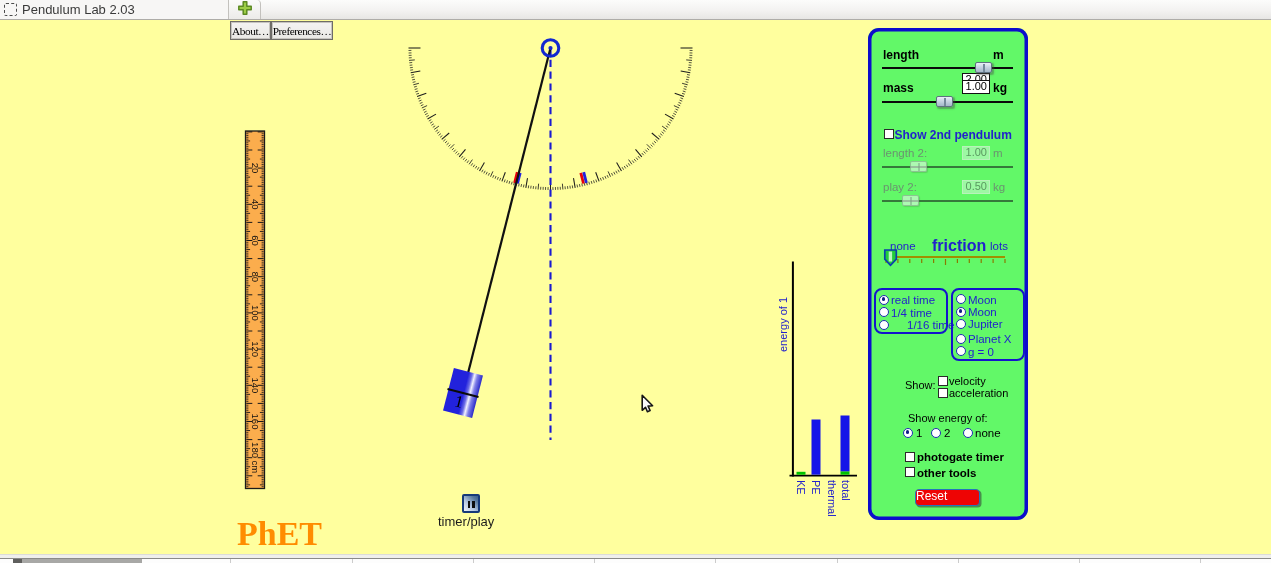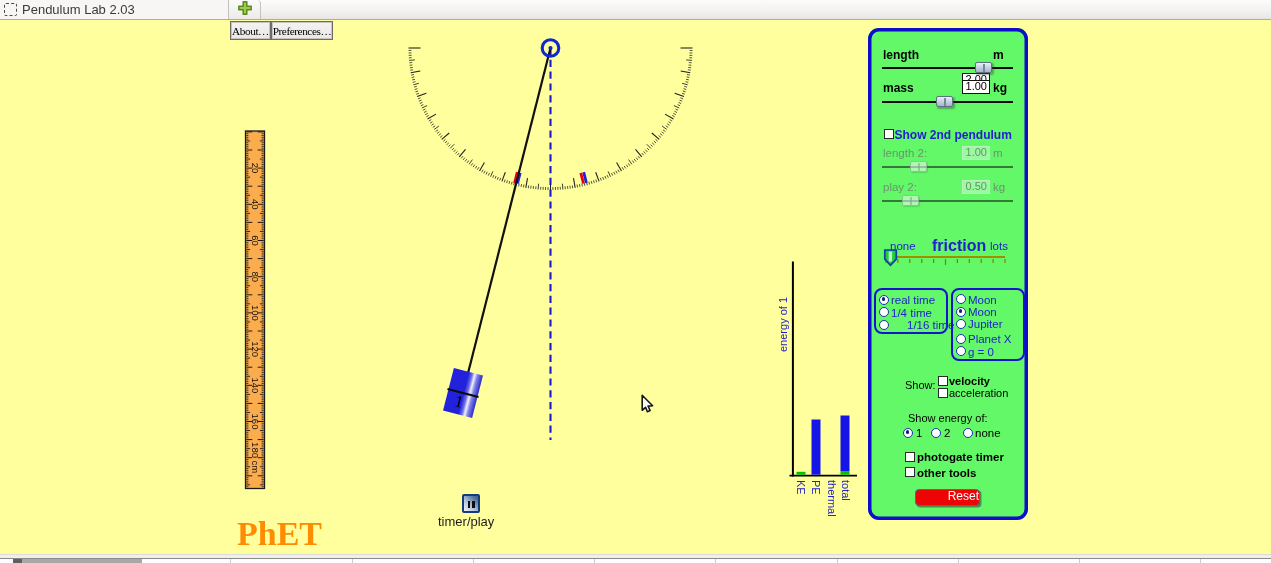--- a/index.html
+++ b/index.html
@@ -41,21 +41,21 @@
 #panel .gray { position:absolute; font-size:11.5px; color:#6b9370; }
 #panel .cb { position:absolute; width:10px; height:10px; background:#fff; border:1.4px solid #2a2a2a; }
 #panel .radio { position:absolute; width:10px; height:10px; background:#fff; border:1.6px solid #1c2fae; border-radius:50%; }
 #panel .radio.sel::after { content:""; position:absolute; left:1.6px; top:1.6px; width:3.8px; height:3.8px;
   border-radius:50%; background:#101d86; }
 #panel .blue { position:absolute; font-size:11.5px; color:#2222cc; }
 #panel .blk { position:absolute; font-size:11.5px; color:#000; }
 #panel .box { position:absolute; border:2.6px solid #1414cc; border-radius:8px; }
 #reset { position:absolute; left:47px; top:461px; width:65px; height:16.5px; background:#ee0404;
   border:1.6px solid #27b; border-radius:4px; box-shadow:1.5px 1.5px 0 #3338; color:#fff;
-  font-size:12px; text-align:right; line-height:13.5px; }
+  font-size:12px; text-align:left; line-height:13.5px; }
 #bstrip1 { position:absolute; left:0; top:554px; width:1271px; height:4px; background:#efefec; border-top:1px solid #dcdcd8; }
 #bstrip2 { position:absolute; left:0; top:558px; width:1271px; height:5px; background:#fdfdfd; border-top:1px solid #8a8a88; }
 #bseg { position:absolute; left:13px; top:558.5px; width:129px; height:4.5px; background:#a8a8a6; }
 #bseg2 { position:absolute; left:13px; top:558.5px; width:9px; height:4.5px; background:#5f5f5d; }
 .vsep { position:absolute; top:558.5px; width:1px; height:4.5px; background:#cccccc; }
 </style></head>
 <body>
 <div id="sim"></div>
 <div id="tabbar">
   <div id="titletab">
@@ -748,21 +748,21 @@
   <div class="radio sel" style="left:88px;top:278.5px;"></div>
   <div class="blue" style="left:100px;top:278px;">Moon</div>
   <div class="radio" style="left:88px;top:290.5px;"></div>
   <div class="blue" style="left:100px;top:290px;">Jupiter</div>
   <div class="radio" style="left:88px;top:305.5px;"></div>
   <div class="blue" style="left:100px;top:305px;">Planet X</div>
   <div class="radio" style="left:88px;top:318px;"></div>
   <div class="blue" style="left:100px;top:317.5px;">g = 0</div>
   <div class="blk" style="left:37px;top:351px;font-size:11px;">Show:</div>
   <div class="cb" style="left:69.5px;top:348px;"></div>
-  <div class="blk" style="left:81px;top:347px;font-size:11px;font-weight:bold;">velocity</div>
+  <div class="blk" style="left:81px;top:347px;font-size:11px;">velocity</div>
   <div class="cb" style="left:69.5px;top:359.5px;"></div>
   <div class="blk" style="left:81px;top:358.5px;font-size:11px;">acceleration</div>
   <div class="blk" style="left:40px;top:383.5px;font-size:11px;">Show energy of:</div>
   <div class="radio sel" style="left:35px;top:399.5px;"></div>
   <div class="blk" style="left:48px;top:399px;">1</div>
   <div class="radio" style="left:63px;top:399.5px;"></div>
   <div class="blk" style="left:76px;top:399px;">2</div>
   <div class="radio" style="left:95px;top:399.5px;"></div>
   <div class="blk" style="left:107px;top:399px;">none</div>
   <div class="cb" style="left:37px;top:423.5px;"></div>

